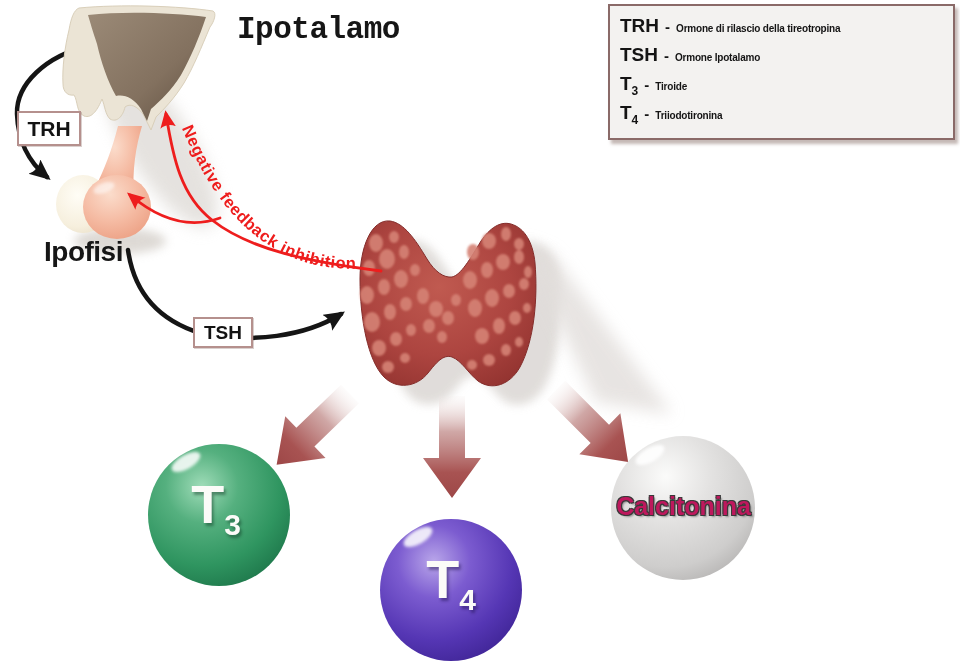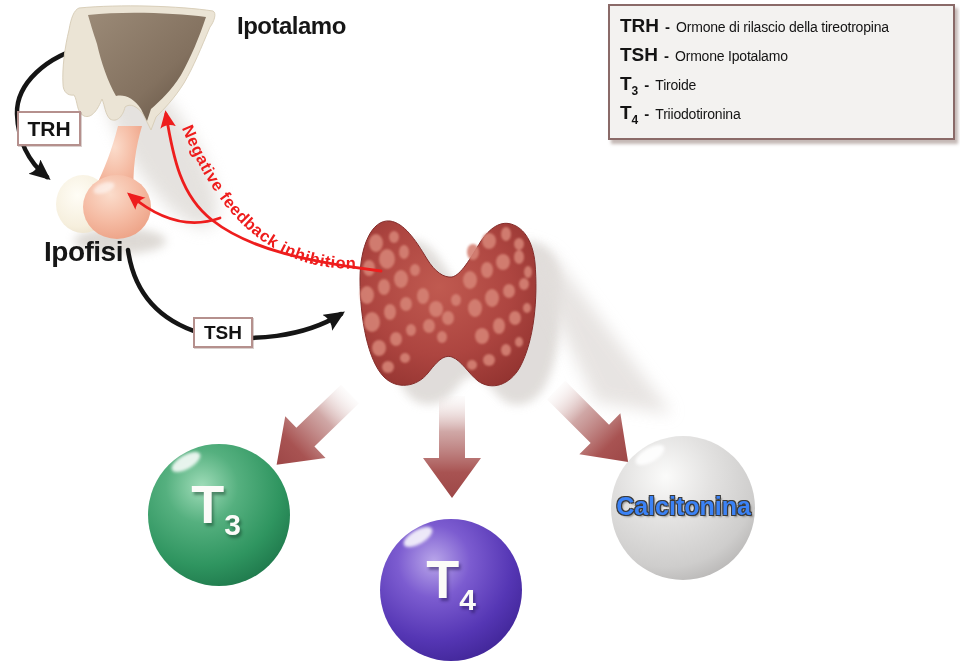--- a/index.html
+++ b/index.html
@@ -1,47 +1,47 @@
 <!DOCTYPE html>
 <html><head>
 <meta charset="utf-8">
 <style>
   html,body{margin:0;padding:0;background:#ffffff;}
   .stage{position:relative;width:960px;height:662px;overflow:hidden;background:#ffffff;
          font-family:"Liberation Sans",sans-serif;}
   .stage svg{position:absolute;left:0;top:0;}
 
   .big-label{position:absolute;font-weight:bold;color:#161616;white-space:nowrap;letter-spacing:-0.5px;}
-  .lbl-ipotalamo{left:237px;top:12px;font-size:24px;}
+  .lbl-ipotalamo{left:237px;top:12px;font-size:31px;font-family:Liberation Mono, monospace;}
   .lbl-ipofisi{left:11px;top:236px;font-size:28px;margin-left:33px;}
   .lbl-tiroide{left:392px;top:182px;font-size:27px;}
 
   .hormone-box{position:absolute;background:#ffffff;border:2px solid #b5908d;
                box-shadow:1px 1px 0 rgba(150,120,115,.35);
                display:flex;align-items:center;justify-content:center;
                font-weight:bold;color:#131313;}
   .box-trh{left:17px;top:111px;width:60px;height:31px;font-size:21px;}
   .box-tsh{left:193px;top:317px;width:56px;height:27px;font-size:19px;}
 
   .legend{position:absolute;left:608px;top:4px;width:347px;height:136px;box-sizing:border-box;
           background:#f3f2f0;border:2px solid #8a6a68;
           box-shadow:3px 4px 3px rgba(140,115,110,.5);
           padding:9px 6px 0 10px;}
   .legend-row{display:flex;align-items:baseline;height:29px;white-space:nowrap;color:#141414;}
   .legend-term{font-size:19px;font-weight:bold;}
   .legend-term sub{font-size:12px;font-weight:bold;}
   .legend-dash{font-size:15px;font-weight:bold;margin:0 6px;}
-  .legend-desc{font-size:14px;font-weight:normal;letter-spacing:-0.2px;}
+  .legend-desc{font-size:10px;font-weight:bold;letter-spacing:-0.2px;}
 
   .ball-label{position:absolute;text-align:center;color:#fbfbf8;font-weight:bold;white-space:nowrap;}
   .ball-label sub{font-weight:bold;}
   .lbl-t3{left:146px;top:473px;width:140px;font-size:54px;text-shadow:2px 3px 3px rgba(10,50,30,.45);}
   .lbl-t4{left:381px;top:548px;width:140px;font-size:54px;text-shadow:2px 3px 3px rgba(25,10,70,.45);}
   .lbl-t3 sub,.lbl-t4 sub{font-size:30px;}
-  .lbl-calcitonina{left:607px;top:492px;width:153px;font-size:25px;color:#3b82f6;
+  .lbl-calcitonina{left:607px;top:492px;width:153px;font-size:25px;color:#be185d;
       text-shadow:-1px -1px 0 #3a3a3a,1px -1px 0 #3a3a3a,-1px 1px 0 #3a3a3a,1px 1px 0 #3a3a3a,2px 2px 2px rgba(0,0,0,.35);}
 </style>
 </head>
 <body>
 
 <div class="stage">
 
   <svg width="960" height="662" viewBox="0 0 960 662">
     <defs>
       <radialGradient id="gradGreen" cx="0.38" cy="0.3" r="0.85">

